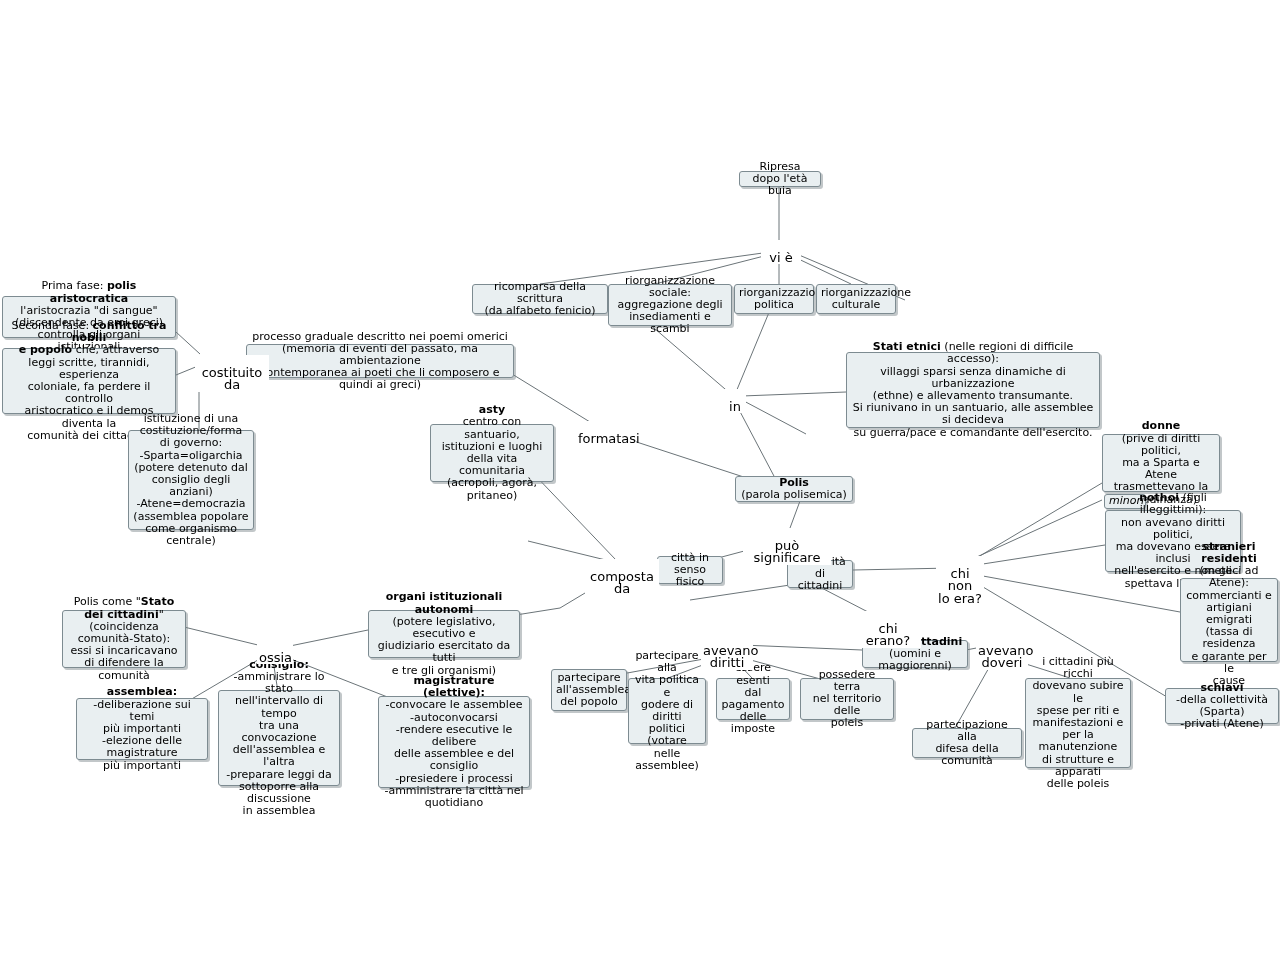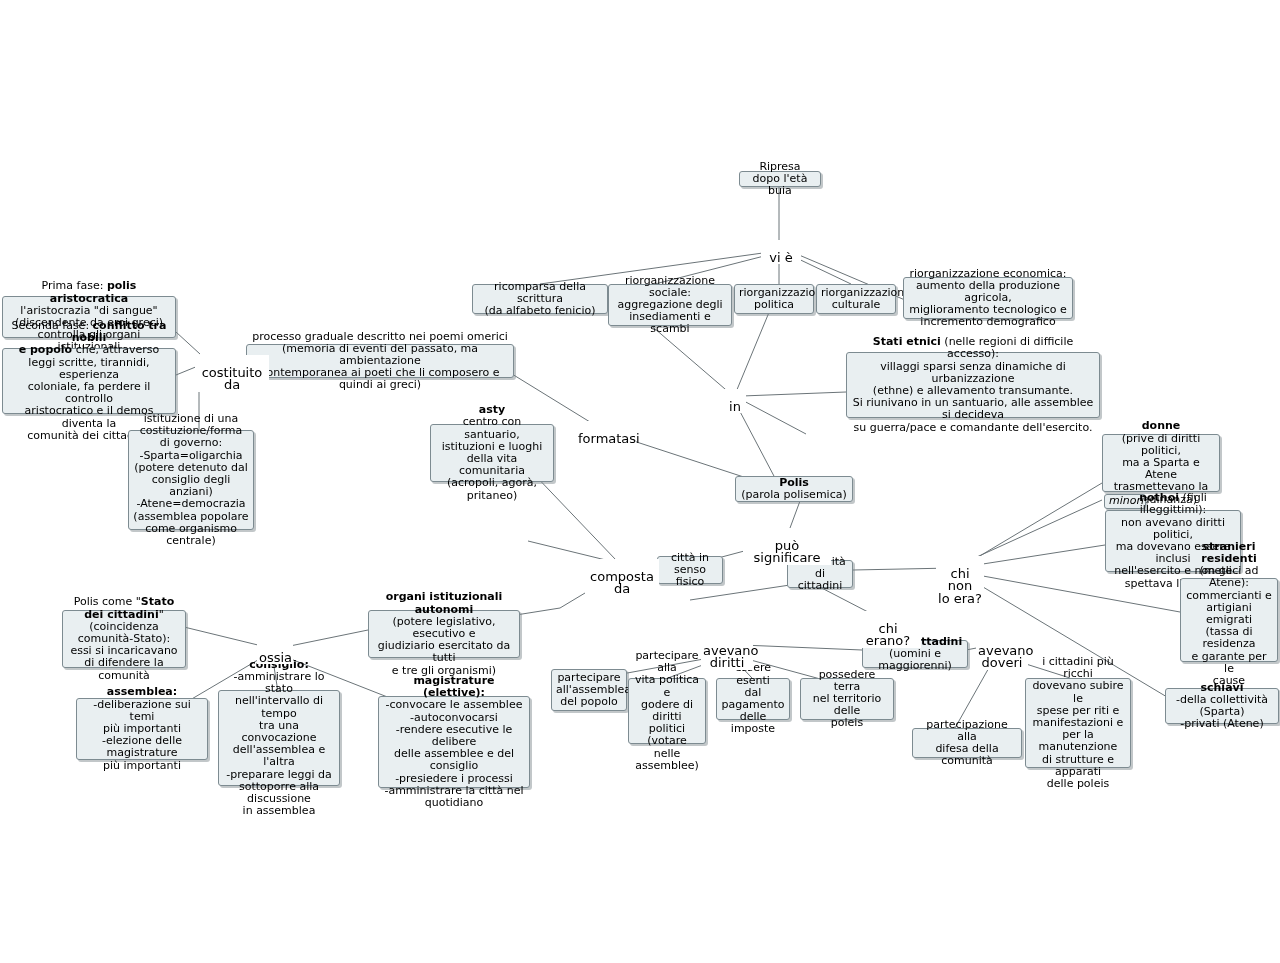--- a/index.html
+++ b/index.html
@@ -154,26 +154,20 @@
   <div class="node" style="left:734px;top:284px;width:80px;height:30px;">
     <span class="txt">riorganizzazione
 politica</span>
   </div>
 
   <div class="node" style="left:816px;top:284px;width:80px;height:30px;">
     <span class="txt">riorganizzazione
 culturale</span>
   </div>
 
-  <div class="node" style="left:903px;top:277px;width:170px;height:42px;">
-    <span class="txt">riorganizzazione economica:
-aumento della produzione agricola,
-miglioramento tecnologico e
-incremento demografico</span>
-  </div>
 
   <div class="node" style="left:2px;top:296px;width:174px;height:42px;">
     <span class="txt"><span>Prima fase: </span><b>polis aristocratica</b><span>
 l'aristocrazia "di sangue"
 (discendente da eroi greci)
 controlla gli organi istituzionali</span></span>
   </div>
 
   <div class="node" style="left:2px;top:348px;width:174px;height:66px;">
     <span class="txt"><span>Seconda fase: </span><b>conflitto tra nobili
@@ -195,21 +189,21 @@
 (assemblea popolare
 come organismo centrale)</span>
   </div>
 
   <div class="node" style="left:246px;top:344px;width:268px;height:34px;">
     <span class="txt">processo graduale descritto nei poemi omerici
 (memoria di eventi del passato, ma ambientazione
 contemporanea ai poeti che li composero e quindi ai greci)</span>
   </div>
 
-  <div class="node" style="left:846px;top:352px;width:254px;height:66px;">
+  <div class="node" style="left:846px;top:352px;width:254px;height:76px;">
     <span class="txt"><b>Stati etnici</b><span> (nelle regioni di difficile accesso):
 villaggi sparsi senza dinamiche di urbanizzazione
 (ethne) e allevamento transumante.
 Si riunivano in un santuario, alle assemblee si decideva
 su guerra/pace e comandante dell'esercito.</span></span>
   </div>
 
 
   <div class="node" style="left:430px;top:424px;width:124px;height:58px;">
     <span class="txt"><b>asty</b><span>

